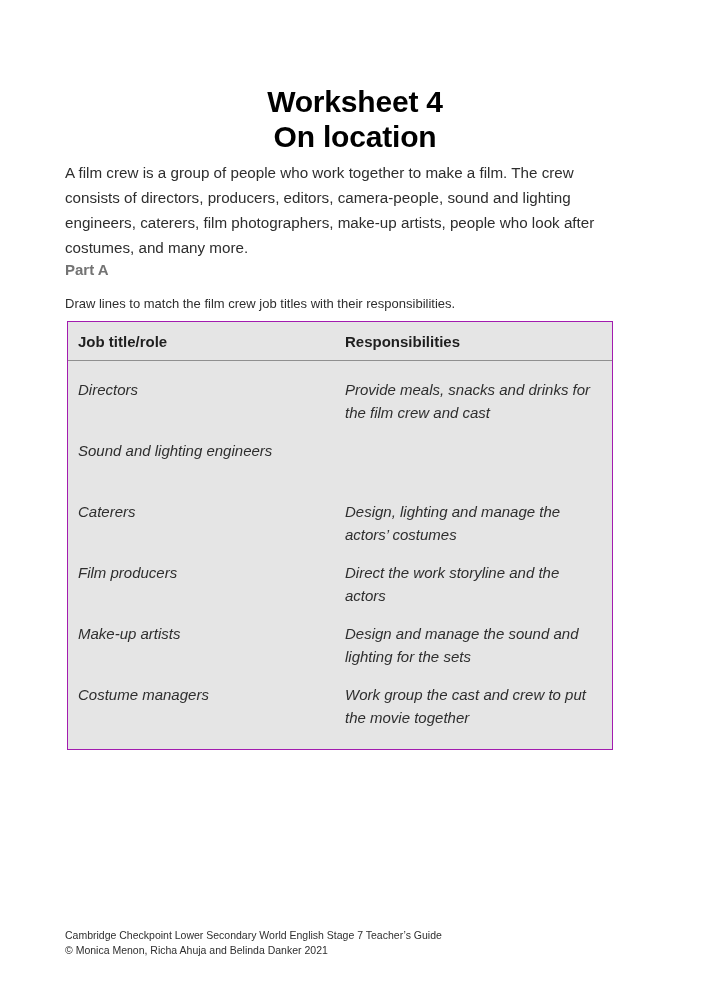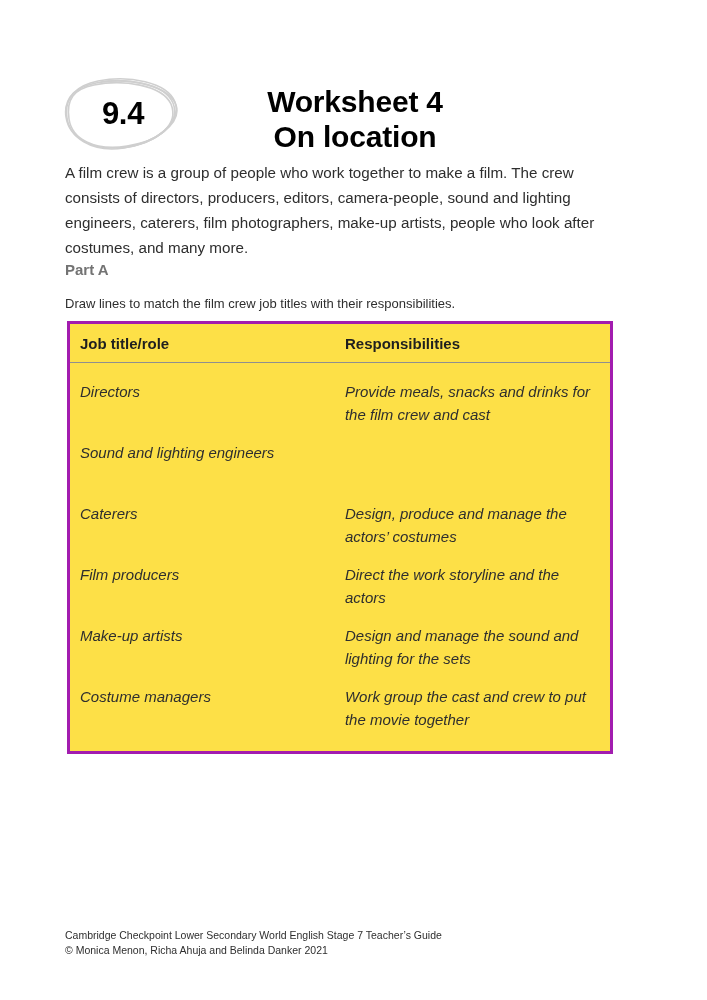--- a/index.html
+++ b/index.html
@@ -106,23 +106,23 @@
     line-height: 22px;
     color: #2e2e2e;
   }
 
   
   .match-table {
     position: absolute;
     left: 67px;
     top: 321px;
     width: 546px;
-    border: 3px solid #a21caf;
+    border: 1px solid #a21caf;
     box-sizing: border-box;
-    background: #fde047;
+    background: #e5e5e5;
   }
   .table-header-row {
     display: flex;
     border-bottom: 1px solid #8f8f8f;
     height: 38px;
     align-items: center;
   }
   .table-header-row .cell {
     font-size: 15px;
     font-weight: bold;
@@ -161,31 +161,20 @@
   }
   .footer-line { display: block; }
 </style>
 </head>
 <body>
 
 <div class="page">
 
   <div class="header">
 
-    <div class="badge">
-      <svg width="118" height="76" viewBox="0 0 118 76">
-        <g fill="none" stroke="#cfcfcf" stroke-width="1.6" stroke-linecap="round">
-          <path d="M33 7 C62 1, 101 7, 110 27 C118 47, 96 66, 63 71 C30 76, 7 62, 4 42 C1 22, 13 11, 33 7 Z"></path>
-          <path d="M35 5 C66 -1, 104 6, 112 26 C119 46, 94 67, 61 72 C28 77, 6 61, 3 41 C0 21, 15 9, 35 5 Z"></path>
-          <path d="M31 9 C60 3, 99 9, 108 28 C116 48, 97 65, 64 70 C31 75, 9 63, 6 43 C3 23, 11 13, 31 9 Z"></path>
-          <path d="M38 6 C69 2, 106 10, 113 29 C119 47, 92 68, 59 72"></path>
-        </g>
-      </svg>
-      <div class="badge-number">9.4</div>
-    </div>
 
     <div class="title-block">
       <span class="title-line">Worksheet 4</span>
       <span class="title-line">On location</span>
     </div>
 
   </div>
 
   <div class="intro">A film crew is a group of people who work together to make a film. The crew consists of directors, producers, editors, camera-people, sound and lighting engineers, caterers, film photographers, make-up artists, people who look after costumes, and many more.</div>
 
@@ -203,21 +192,21 @@
         <div class="cell col-role">Directors</div>
         <div class="cell col-resp">Provide meals, snacks and drinks for the film crew and cast</div>
       </div>
 
       <div class="table-row">
         <div class="cell col-role">Sound and lighting engineers</div>
       </div>
 
       <div class="table-row">
         <div class="cell col-role">Caterers</div>
-        <div class="cell col-resp">Design, produce and manage the actors’ costumes</div>
+        <div class="cell col-resp">Design, lighting and manage the actors’ costumes</div>
       </div>
 
       <div class="table-row">
         <div class="cell col-role">Film producers</div>
         <div class="cell col-resp">Direct the work storyline and the actors</div>
       </div>
 
       <div class="table-row">
         <div class="cell col-role">Make-up artists</div>
         <div class="cell col-resp">Design and manage the sound and lighting for the sets</div>

